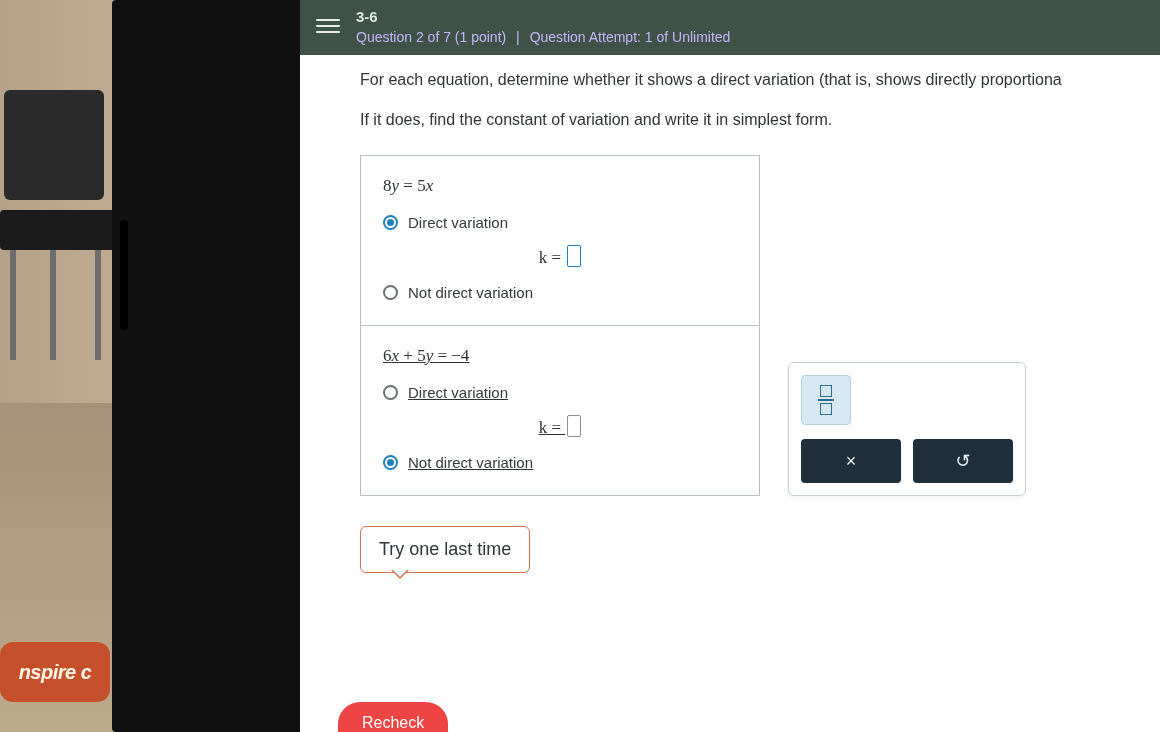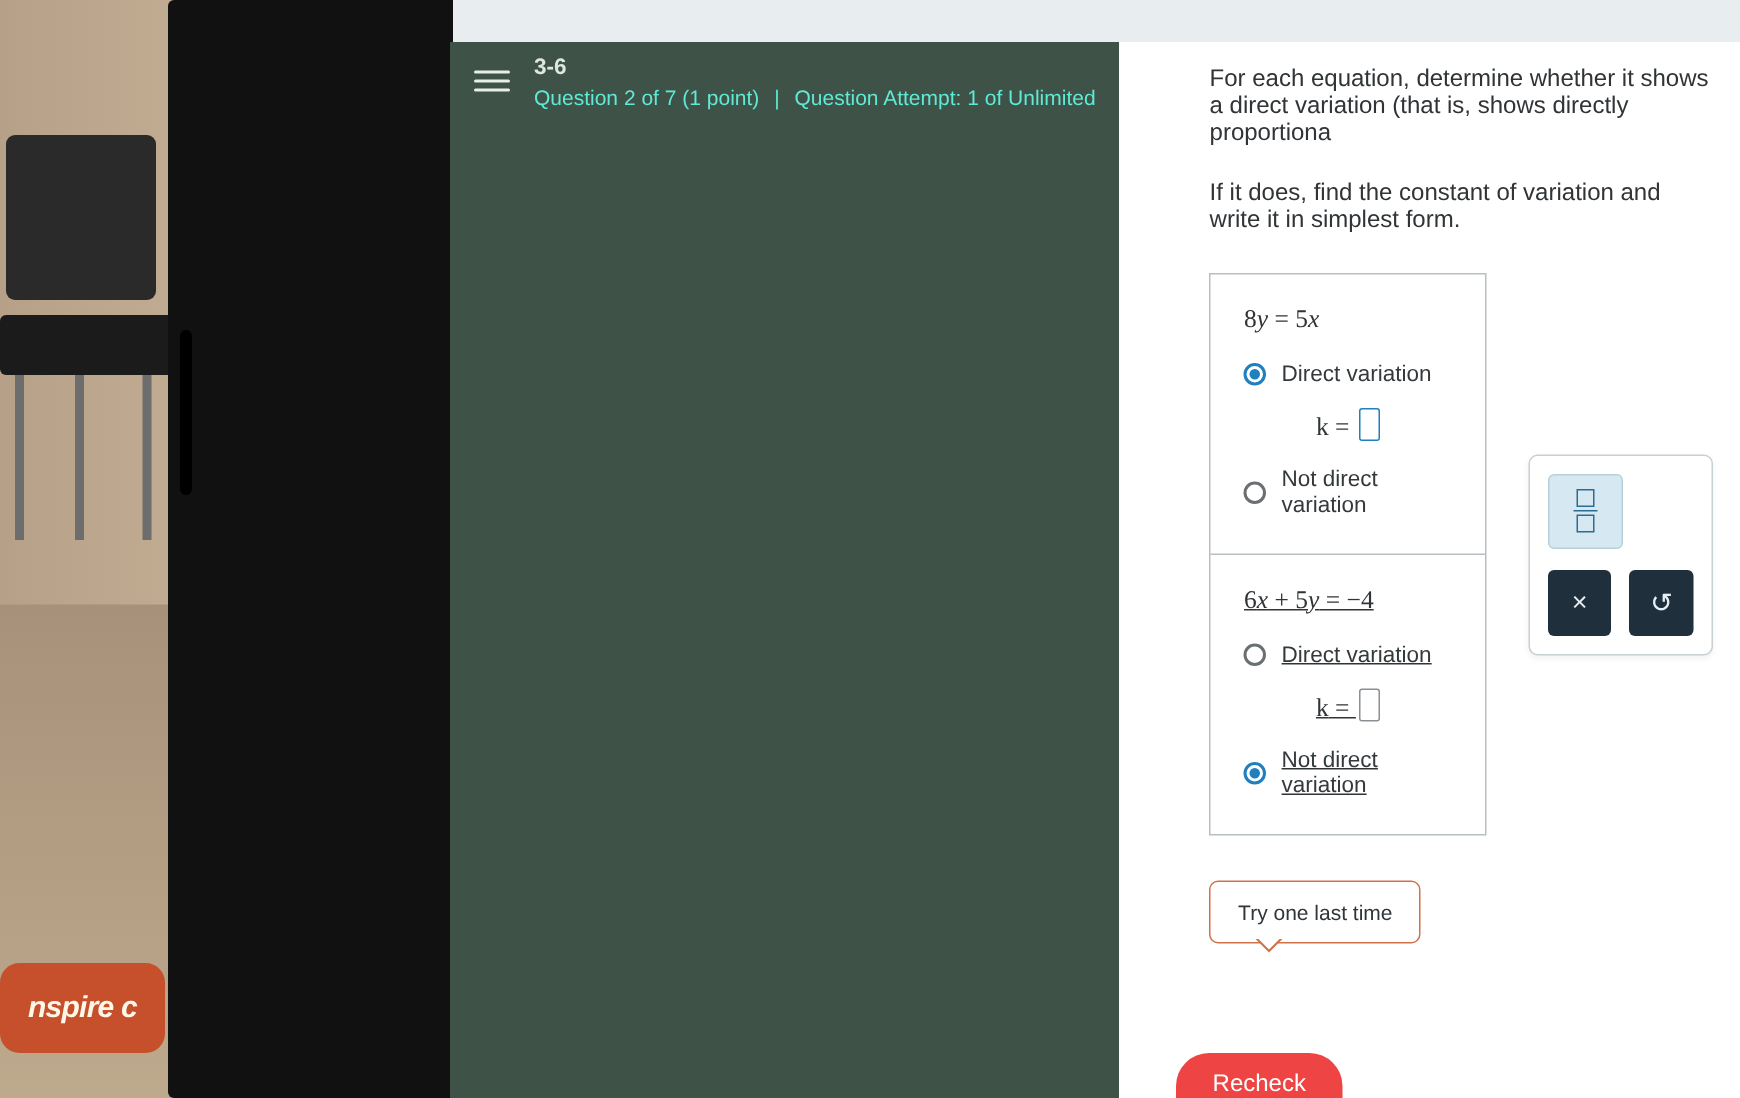--- a/index.html
+++ b/index.html
@@ -36,41 +36,41 @@
     .bezel {
       position:absolute; left:112px; top:0; width:190px; height:100%;
       background:#111; border-radius:4px 0 0 4px;
     }
     .bezel::after{content:""; position:absolute; left:8px; top:220px; width:8px;
       height:110px; background:#000; border-radius:4px;}
     
     .app {
       position:absolute; left:300px; right:0; top:0; bottom:0;
       background:#ecf2f4;
-      display:flex; flex-direction:row;margin-top:28px;
+      display:flex; flex-direction:column;
     }
     .topbar {
       background:#3f5247; color:#dfe7e1; padding:8px 16px 10px;
       display:flex; align-items:flex-start; gap:16px;
       font-size:14px;
     }
     .hamburger { width:24px; height:24px; display:flex; flex-direction:column;
       justify-content:center; gap:4px; cursor:pointer; margin-top:6px;}
     .hamburger span{height:2px; background:#e6eee8; border-radius:1px;}
     .topbar-text .sec{font-weight:600; font-size:15px;}
-    .topbar-text .qline{margin-top:4px; font-size:14px; color:#5eead4;}
+    .topbar-text .qline{margin-top:4px; font-size:14px; color:#c4b5fd;}
     .topbar-text .qline .sep{margin:0 6px;}
     .content {
       flex:1; background:#fff; padding:16px 18px 0 60px;
       color:#303436; font-size:16px; overflow:hidden;
       position:relative;
     }
     .prompt1{margin-bottom:22px;}
     .prompt2{margin-bottom:26px;}
-    .work-row{display:flex; gap:28px; align-items:center;}
+    .work-row{display:flex; gap:28px; align-items:flex-end;}
     .qbox{
       border:1px solid #b7bfc2; width:400px;
     }
     .qcell{padding:20px 22px 24px; border-bottom:1px solid #b7bfc2;}
     .qcell:last-child{border-bottom:none;text-decoration:underline;}
     .eq{font-size:17px; margin-bottom:18px; font-family:Georgia,serif;}
     .eq .var{font-style:italic;}
     .opt{display:flex; align-items:center; gap:10px; font-size:15px;
       cursor:pointer; color:#34393b;}
     .radio-outer{width:15px; height:15px; border-radius:50%;
@@ -105,21 +105,21 @@
     .palette-row2{display:flex; gap:12px; margin-top:14px;}
     .dark-btn{
       flex:1; height:44px; background:#1f2f3c; border-radius:4px;
       color:#e7eff4; display:flex; align-items:center; justify-content:center;
       cursor:pointer; font-size:18px;
     }
     
     .try-bubble{
       position:relative; display:inline-block; margin-top:30px;
       border:1.5px solid #d1734a; border-radius:6px;
-      padding:12px 18px; color:#2f3538; font-size:14px;
+      padding:12px 18px; color:#2f3538; font-size:18px;
       background:#fff;
     }
     .try-bubble::after{
       content:""; position:absolute; left:32px; bottom:-12px;
       width:0; height:0; border:7px solid transparent;
       border-top-color:#fff;
     }
     .try-bubble::before{
       content:""; position:absolute; left:30px; bottom:-16px;
       width:0; height:0; border:9px solid transparent;

